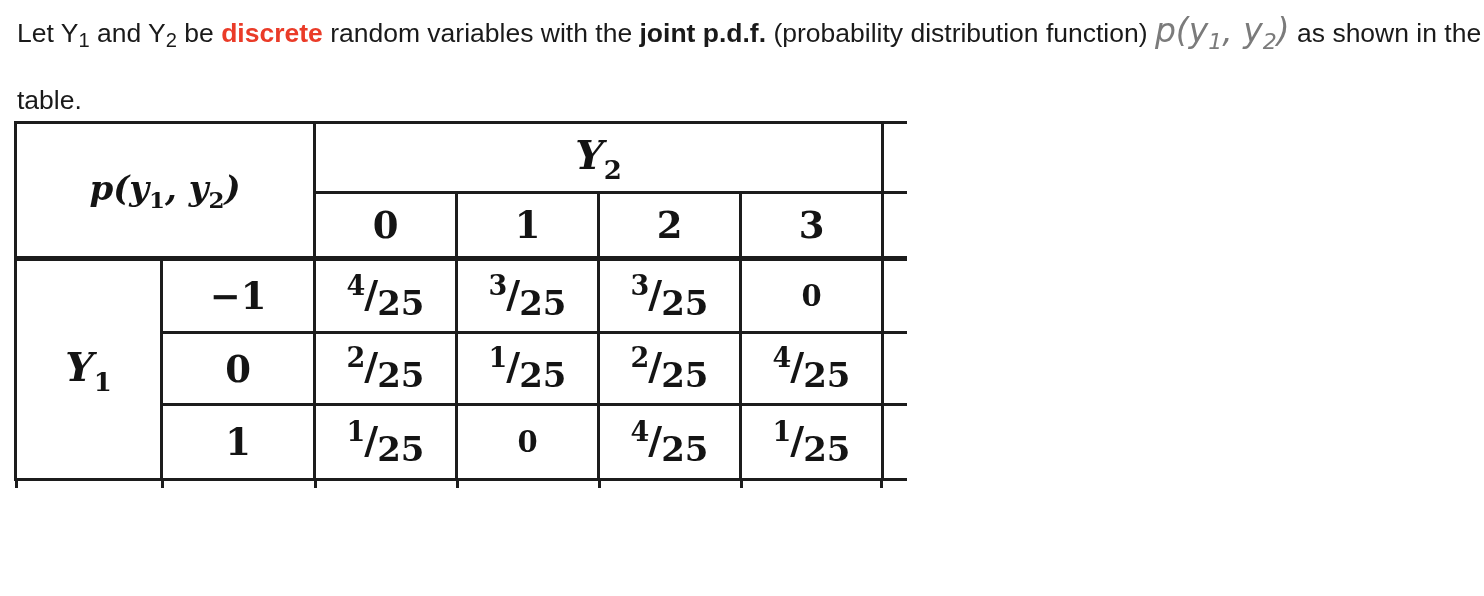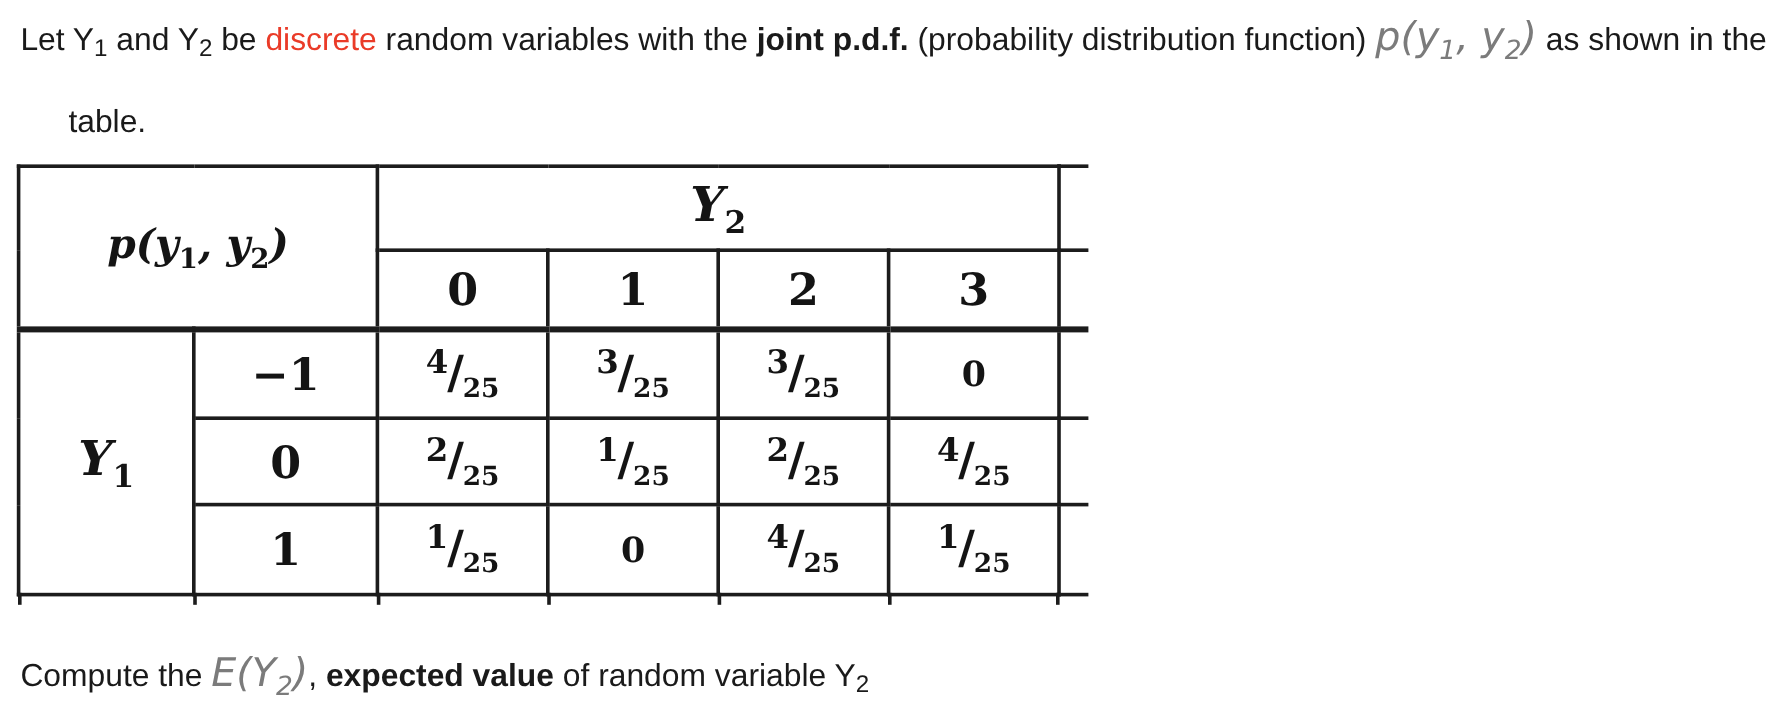--- a/index.html
+++ b/index.html
@@ -13,37 +13,37 @@
   .content { padding: 14px 0 0 17px; }
 
   
   .line {
     font-size: 26.5px;
     line-height: 34px;
     white-space: pre-wrap;
     color: #1a1a1a;
   }
   .line1 { white-space: nowrap; }
-  .line2 { margin-top: 24px; margin-left: 40px; }
+  .line2 { margin-top: 24px; }
   .txt-sub { font-size: 76%; vertical-align: -5px; }
-  .red-bold { color: #ea3b28; font-weight: normal; }
+  .red-bold { color: #ea3b28; font-weight: bold; }
   .bold { font-weight: bold; margin-top: 24px; }
   .ital { }
 
   
   .math {
     color: #7b7b7b;
     font-style: italic;
     font-size: 33px;
     font-family: "DejaVu Sans", sans-serif;
   }
   .math sub { font-size: 22px; vertical-align: -7px; }
 
   
-  .table-wrap { position: relative; margin: 19px 0 0 -3px; width: 900px; }
+  .table-wrap { position: relative; margin: 4px 0 0 -3px; width: 900px; }
   table.tbl {
     border-collapse: collapse;
     table-layout: fixed;
     font-family: "DejaVu Serif", serif;
     font-weight: bold;
     color: #141414;
   }
   .tbl td {
     border: 3px solid #1c1c1c;
     text-align: center;
@@ -56,21 +56,21 @@
 
   .corner { font-size: 34px; font-style: italic; }
   .corner sub { font-size: 23px; vertical-align: -8px; font-style: normal; }
   .varhead { font-size: 40px; font-style: italic; }
   .varhead sub { font-size: 26px; vertical-align: -10px; font-style: normal; }
   .ch, .rh { font-size: 37px; }
   .zero { font-size: 29px; }
 
   .frac .num { font-size: 27px; vertical-align: 13px; }
   .frac .sl  { font-size: 38px; vertical-align: 1px; margin: 0 -1px; }
-  .frac .den { font-size: 22px; vertical-align: -7px; }
+  .frac .den { font-size: 34px; vertical-align: -7px; }
 
   
   .tbl td.last::after {
     content: ""; position: absolute; right: -26px; bottom: -3px;
     width: 26px; height: 3px; background: #1c1c1c;
   }
   .tbl tr.hr2 td.last::after { height: 5px; bottom: -5px; }
   .tbl tr.hr1 td.last::before {
     content: ""; position: absolute; right: -26px; top: -3px;
     width: 26px; height: 3px; background: #1c1c1c;
@@ -136,15 +136,14 @@
         <td class="rh">1</td>
         <td><span class="frac"><span class="num">1</span><span class="sl">/</span><span class="den">25</span></span></td>
         <td><span class="zero">0</span></td>
         <td><span class="frac"><span class="num">4</span><span class="sl">/</span><span class="den">25</span></span></td>
         <td class="last"><span class="frac"><span class="num">1</span><span class="sl">/</span><span class="den">25</span></span><i class="vstub"></i></td>
       </tr>
     </tbody>
       </table>
   </div>
 
-  <div class="question"><span>Compute the </span><span class="math"><span>E(Y</span><sub>2</sub><span>)</span></span><span>, </span><span class="bold">expected value</span><span> of random variable Y</span><sub class="txt-sub">2</sub></div>
 
 </div>
 
 </body></html>

